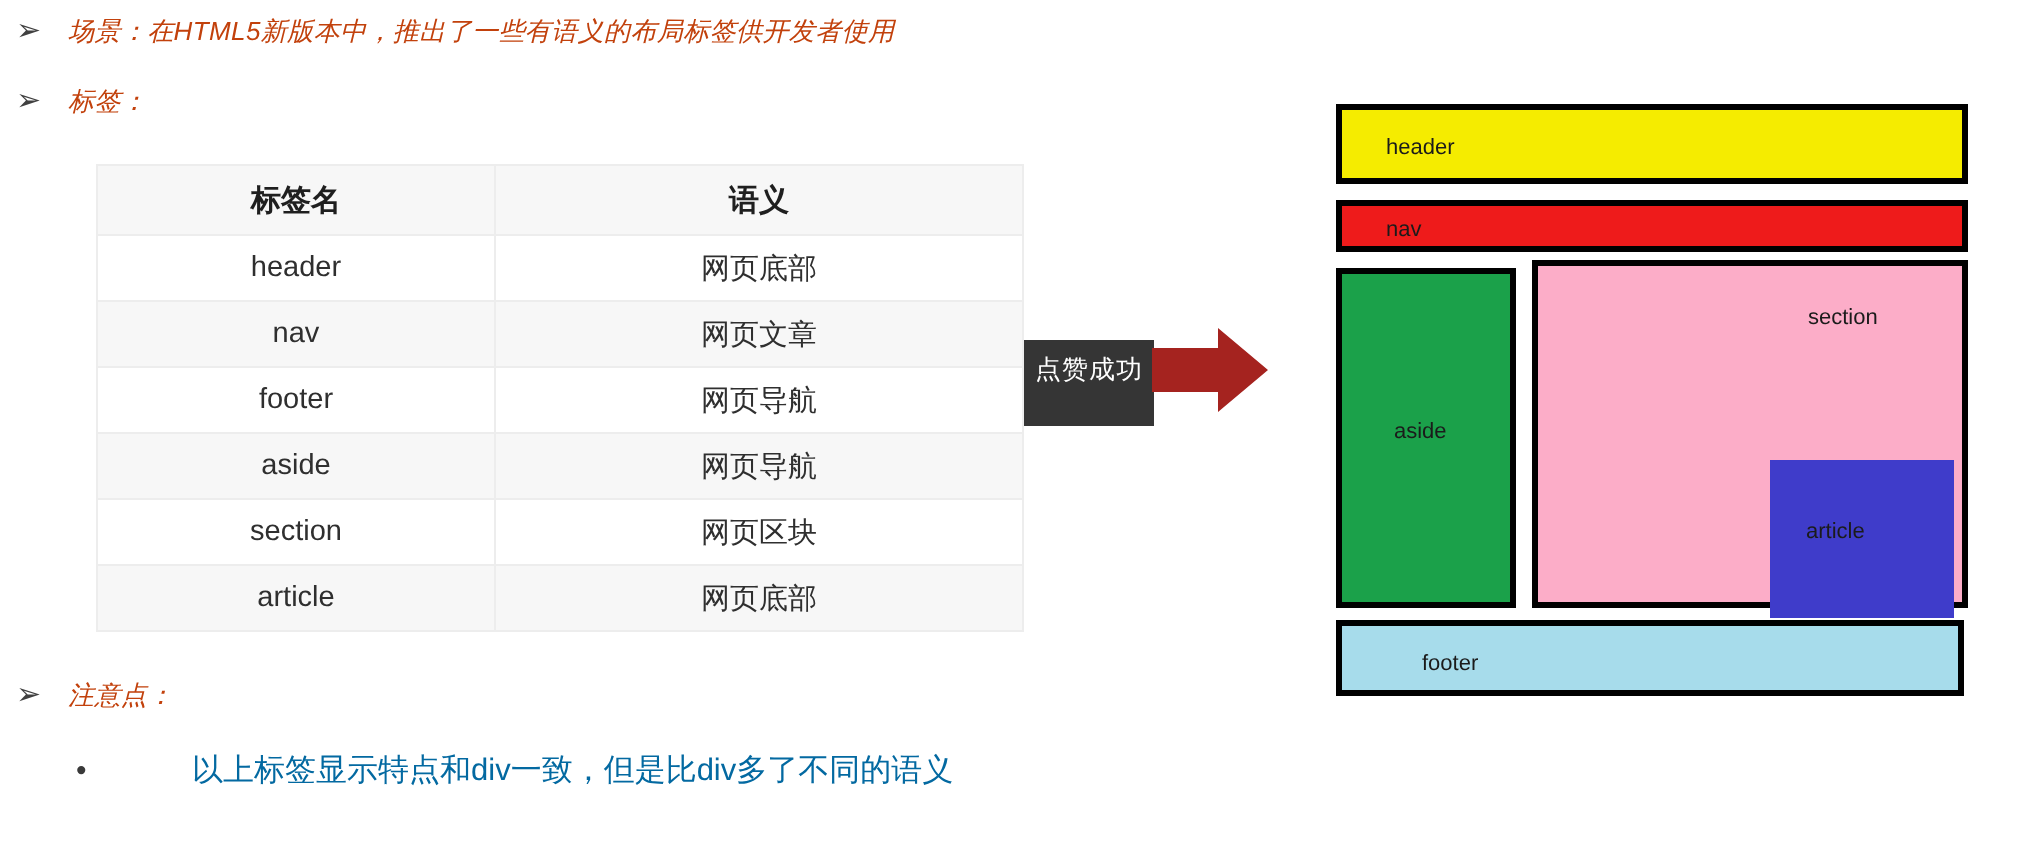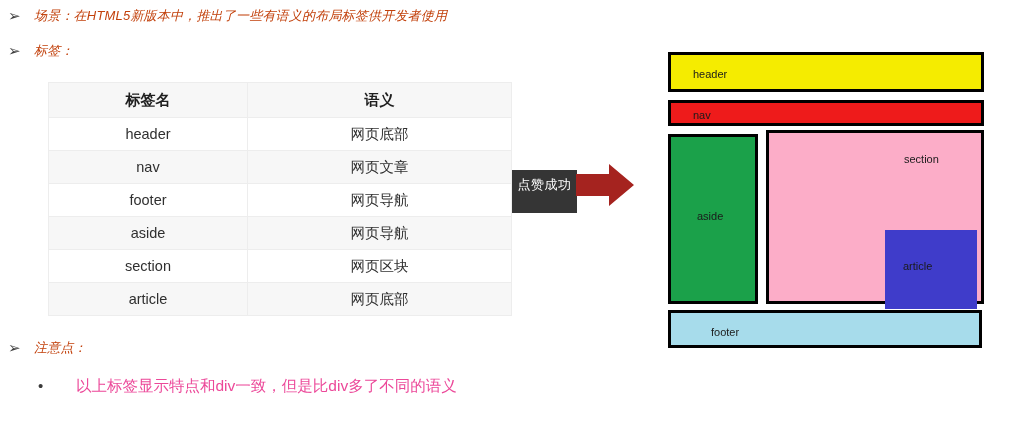--- a/index.html
+++ b/index.html
@@ -55,21 +55,22 @@
     width: 38px;
     flex: none;
     color: #3a3a3a;
     font-size: 15px;
     line-height: 22px;
     text-align: left;
   }
   .sub-bullet-text {
     font-size: 15.5px;
     line-height: 22px;
-    color: #ec4899;
+    color: #0369a1;
+    margin-left: 20px;
   }
 
   
   #tag-table {
     position: absolute;
     left: 48px;
     top: 82px;
     width: 463px;
     border-collapse: collapse;
     table-layout: fixed;

